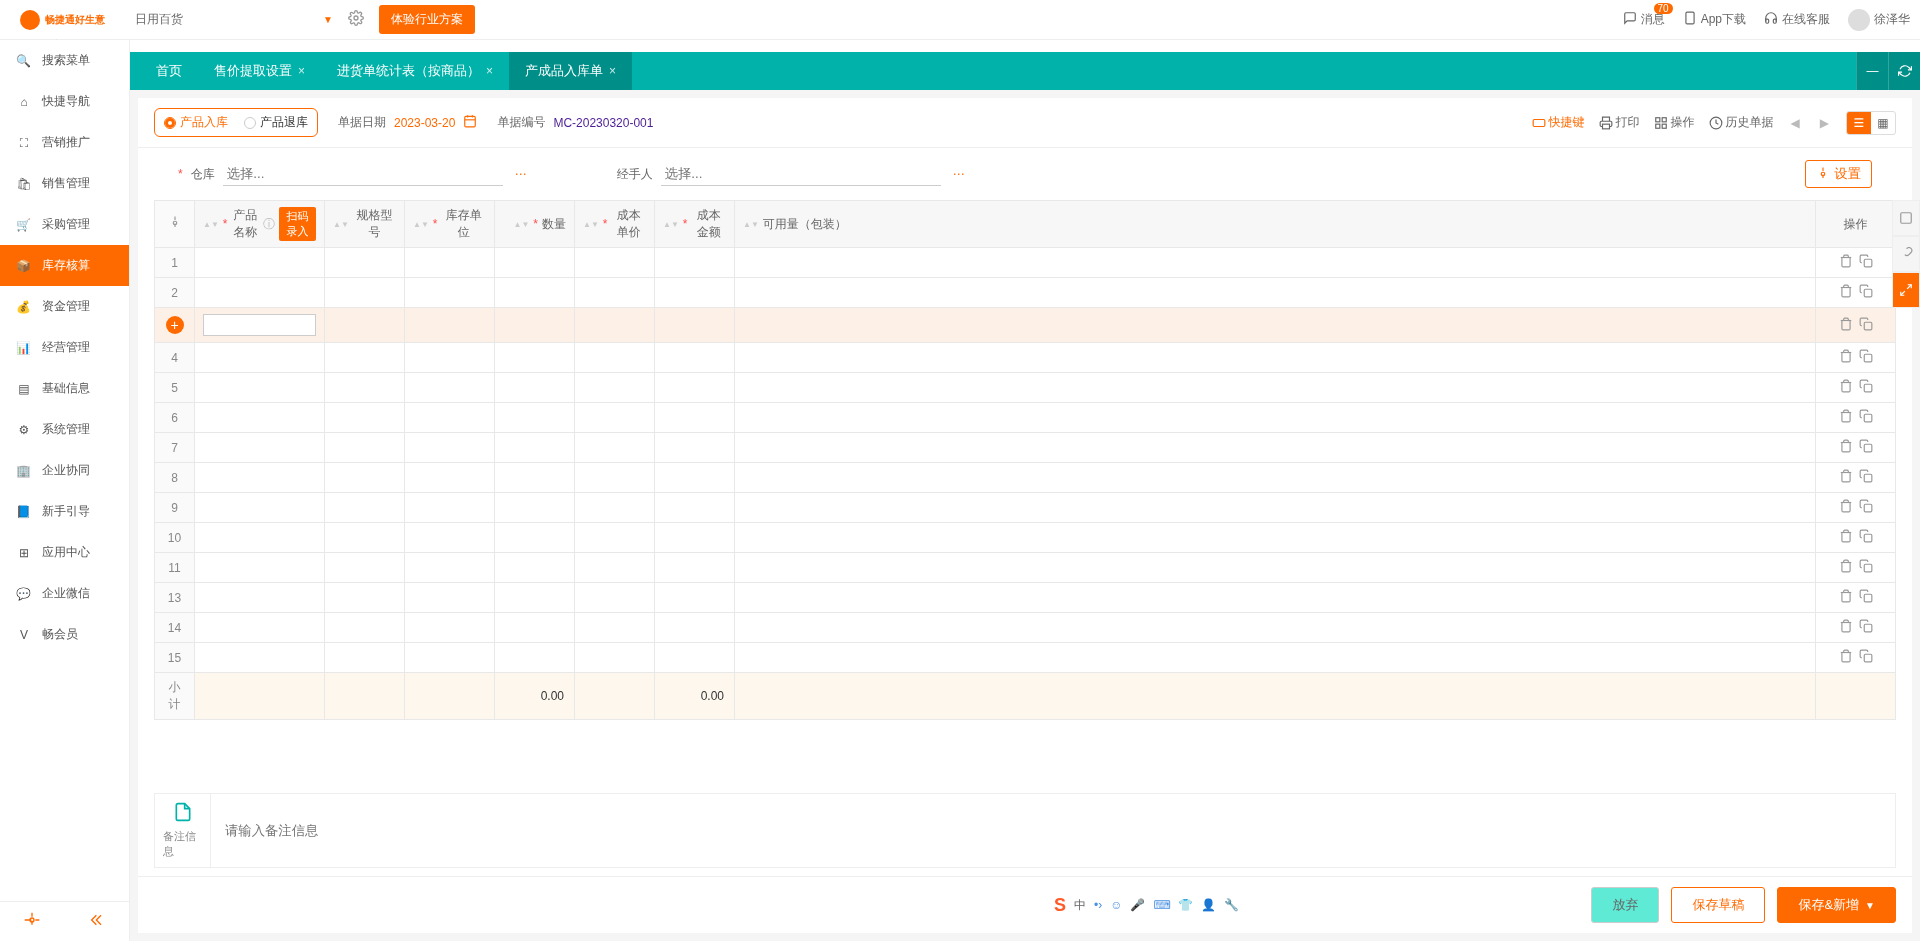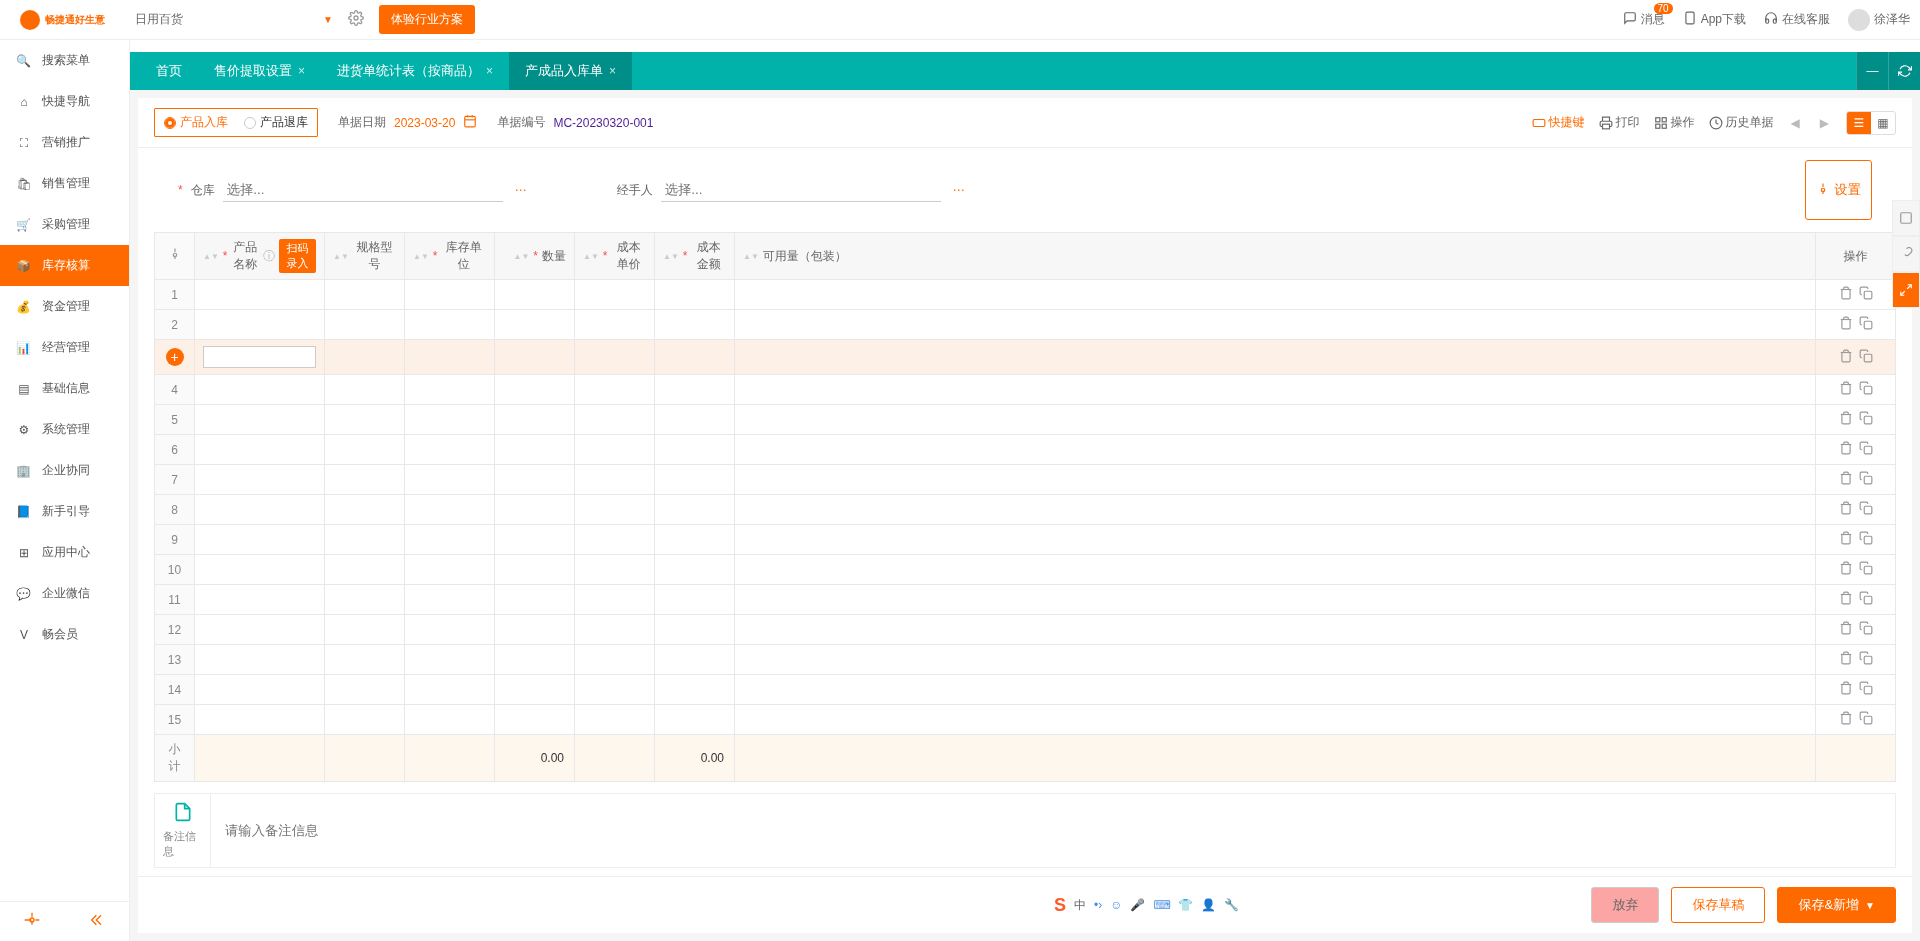--- a/index.html
+++ b/index.html
@@ -36,21 +36,21 @@
 .tabs-bar { background: #00b2a9; display: flex; align-items: center; height: 38px; padding-left: 10px; position: relative; }
 .tab { padding: 0 16px; height: 38px; display: flex; align-items: center; color: #fff; cursor: pointer; font-size: 13px; gap: 6px; }
 .tab.active { background: #008f88; }
 .tab-close { font-size: 12px; opacity: 0.8; }
 .tabs-right { position: absolute; right: 0; display: flex; }
 .tabs-right-btn { width: 32px; height: 38px; display: flex; align-items: center; justify-content: center; color: #fff; cursor: pointer; background: #008f88; border-left: 1px solid rgba(255,255,255,0.2); }
 
 
 .content { flex: 1; background: #fff; margin: 8px; display: flex; flex-direction: column; overflow: hidden; }
 .doc-header { display: flex; align-items: center; padding: 10px 16px; border-bottom: 1px solid #eee; gap: 20px; }
-.radio-group { display: flex; gap: 4px; border: 1px solid #ff6a00; border-radius: 1px; padding: 3px; justify-content: space-between; }
+.radio-group { display: flex; gap: 4px; border: 1px solid #ff6a00; border-radius: 6px; padding: 3px; justify-content: space-between; }
 .radio-opt { display: flex; align-items: center; gap: 4px; padding: 2px 6px; cursor: pointer; }
 .radio-circle { width: 12px; height: 12px; border-radius: 50%; border: 1px solid #ccc; display: inline-block; }
 .radio-opt.selected { color: #ff6a00; }
 .radio-opt.selected .radio-circle { border-color: #ff6a00; box-shadow: inset 0 0 0 3px #ff6a00; }
 .doc-field { display: flex; align-items: center; gap: 8px; color: #666; }
 .doc-date { color: #ff6a00; }
 .doc-toolbar { margin-left: auto; display: flex; gap: 14px; align-items: center; color: #666; }
 .tool-link { display: flex; align-items: center; gap: 3px; cursor: pointer; color: #666; }
 .tool-link.orange { color: #ff6a00; }
 .pager-btn { color: #bbb; cursor: pointer; padding: 0 3px; }
@@ -58,21 +58,21 @@
 .view-btn { width: 24px; height: 22px; display: flex; align-items: center; justify-content: center; cursor: pointer; font-size: 12px; }
 .view-btn.active { background: #ff6a00; color: #fff; }
 
 
 .filter-row { display: flex; align-items: center; padding: 12px 40px; gap: 30px; }
 .filter-field { display: flex; align-items: center; gap: 8px; }
 .req-star { color: #ff4d4d; }
 .filter-label { color: #666; }
 .filter-input { border: none; border-bottom: 1px solid #ccc; padding: 4px; width: 280px; color: #bbb; outline: none; }
 .filter-more { color: #ff6a00; cursor: pointer; margin-left: 4px; }
-.settings-btn { margin-left: auto; border: 1px solid #ff6a00; color: #ff6a00; background: #fff; padding: 20px 10px; border-radius: 3px; cursor: pointer; display: flex; align-items: center; gap: 4px; }
+.settings-btn { margin-left: auto; border: 1px solid #ff6a00; color: #ff6a00; background: #fff; padding: 4px 10px; border-radius: 3px; cursor: pointer; display: flex; align-items: center; gap: 4px; }
 
 
 .table-wrap { flex: 1; overflow: auto; padding: 0 16px; }
 table { width: 100%; border-collapse: collapse; }
 th, td { border: 1px solid #e8e8e8; padding: 6px 8px; font-size: 12px; text-align: center; height: 26px; }
 thead th { background: #f7f7f7; color: #666; font-weight: normal; position: relative; }
 .th-inner { display: flex; align-items: center; justify-content: center; gap: 4px; }
 .th-right .th-inner { justify-content: flex-end; }
 .sort-icons { display: inline-flex; flex-direction: column; line-height: 5px; font-size: 8px; color: #ccc; }
 .col-num { width: 40px; background: #fafafa; color: #888; }
@@ -89,21 +89,21 @@
 
 .remark-row { display: flex; margin: 8px 16px; border: 1px solid #eee; }
 .remark-label { width: 56px; display: flex; flex-direction: column; align-items: center; justify-content: center; gap: 4px; color: #00b2a9; border-right: 1px solid #eee; padding: 8px; }
 .remark-label-text { color: #888; font-size: 11px; }
 .remark-input { flex: 1; border: none; padding: 14px; outline: none; color: #bbb; resize: none; }
 
 
 .bottom-bar { display: flex; padding: 10px 16px; border-top: 1px solid #eee; justify-content: flex-end; gap: 12px; align-items: center; }
 .ime-bar { display: flex; align-items: center; gap: 8px; margin-right: auto; margin-left: 900px; }
 .btn { padding: 8px 20px; border-radius: 3px; cursor: pointer; font-size: 13px; }
-.btn-ghost { background: #fca5a5; border: 1px solid #ccc; color: #666; }
+.btn-ghost { background: #5eead4; border: 1px solid #ccc; color: #666; }
 .btn-outline { background: #fff; border: 1px solid #ff6a00; color: #ff6a00; }
 .btn-primary { background: #ff6a00; border: 1px solid #ff6a00; color: #fff; display: flex; align-items: center; gap: 6px; }
 .chev-down-white { font-size: 10px; }
 
 
 .right-strip { position: fixed; right: 0; top: 200px; width: 28px; display: flex; flex-direction: column; }
 .strip-btn { width: 28px; height: 36px; background: #f5f5f5; border: 1px solid #eee; display: flex; align-items: center; justify-content: center; color: #999; cursor: pointer; }
 .strip-btn.orange { background: #ff6a00; color: #fff; }
 
 svg { width: 14px; height: 14px; }
@@ -597,37 +597,20 @@
                 <td></td>
                 <td class="col-ops"><span class="op-icon"><svg viewBox="0 0 24 24" fill="none" stroke="currentColor" stroke-width="2">
                       <polyline points="3 6 5 6 21 6"></polyline>
                       <path d="M19 6v14a2 2 0 0 1-2 2H7a2 2 0 0 1-2-2V6m3 0V4a2 2 0 0 1 2-2h4a2 2 0 0 1 2 2v2"></path>
                     </svg></span><span class="op-icon"><svg viewBox="0 0 24 24" fill="none" stroke="currentColor" stroke-width="2">
                       <rect x="9" y="9" width="13" height="13" rx="2"></rect>
                       <path d="M5 15H4a2 2 0 0 1-2-2V4a2 2 0 0 1 2-2h9a2 2 0 0 1 2 2v1"></path>
                     </svg></span></td>
               </tr>
               <tr>
-                <td class="col-num">12</td>
-                <td></td>
-                <td></td>
-                <td></td>
-                <td></td>
-                <td></td>
-                <td></td>
-                <td></td>
-                <td class="col-ops"><span class="op-icon"><svg viewBox="0 0 24 24" fill="none" stroke="currentColor" stroke-width="2">
-                      <polyline points="3 6 5 6 21 6"></polyline>
-                      <path d="M19 6v14a2 2 0 0 1-2 2H7a2 2 0 0 1-2-2V6m3 0V4a2 2 0 0 1 2-2h4a2 2 0 0 1 2 2v2"></path>
-                    </svg></span><span class="op-icon"><svg viewBox="0 0 24 24" fill="none" stroke="currentColor" stroke-width="2">
-                      <rect x="9" y="9" width="13" height="13" rx="2"></rect>
-                      <path d="M5 15H4a2 2 0 0 1-2-2V4a2 2 0 0 1 2-2h9a2 2 0 0 1 2 2v1"></path>
-                    </svg></span></td>
-              </tr>
-              <tr>
                 <td class="col-num">13</td>
                 <td></td>
                 <td></td>
                 <td></td>
                 <td></td>
                 <td></td>
                 <td></td>
                 <td></td>
                 <td class="col-ops"><span class="op-icon"><svg viewBox="0 0 24 24" fill="none" stroke="currentColor" stroke-width="2">
                       <polyline points="3 6 5 6 21 6"></polyline>

